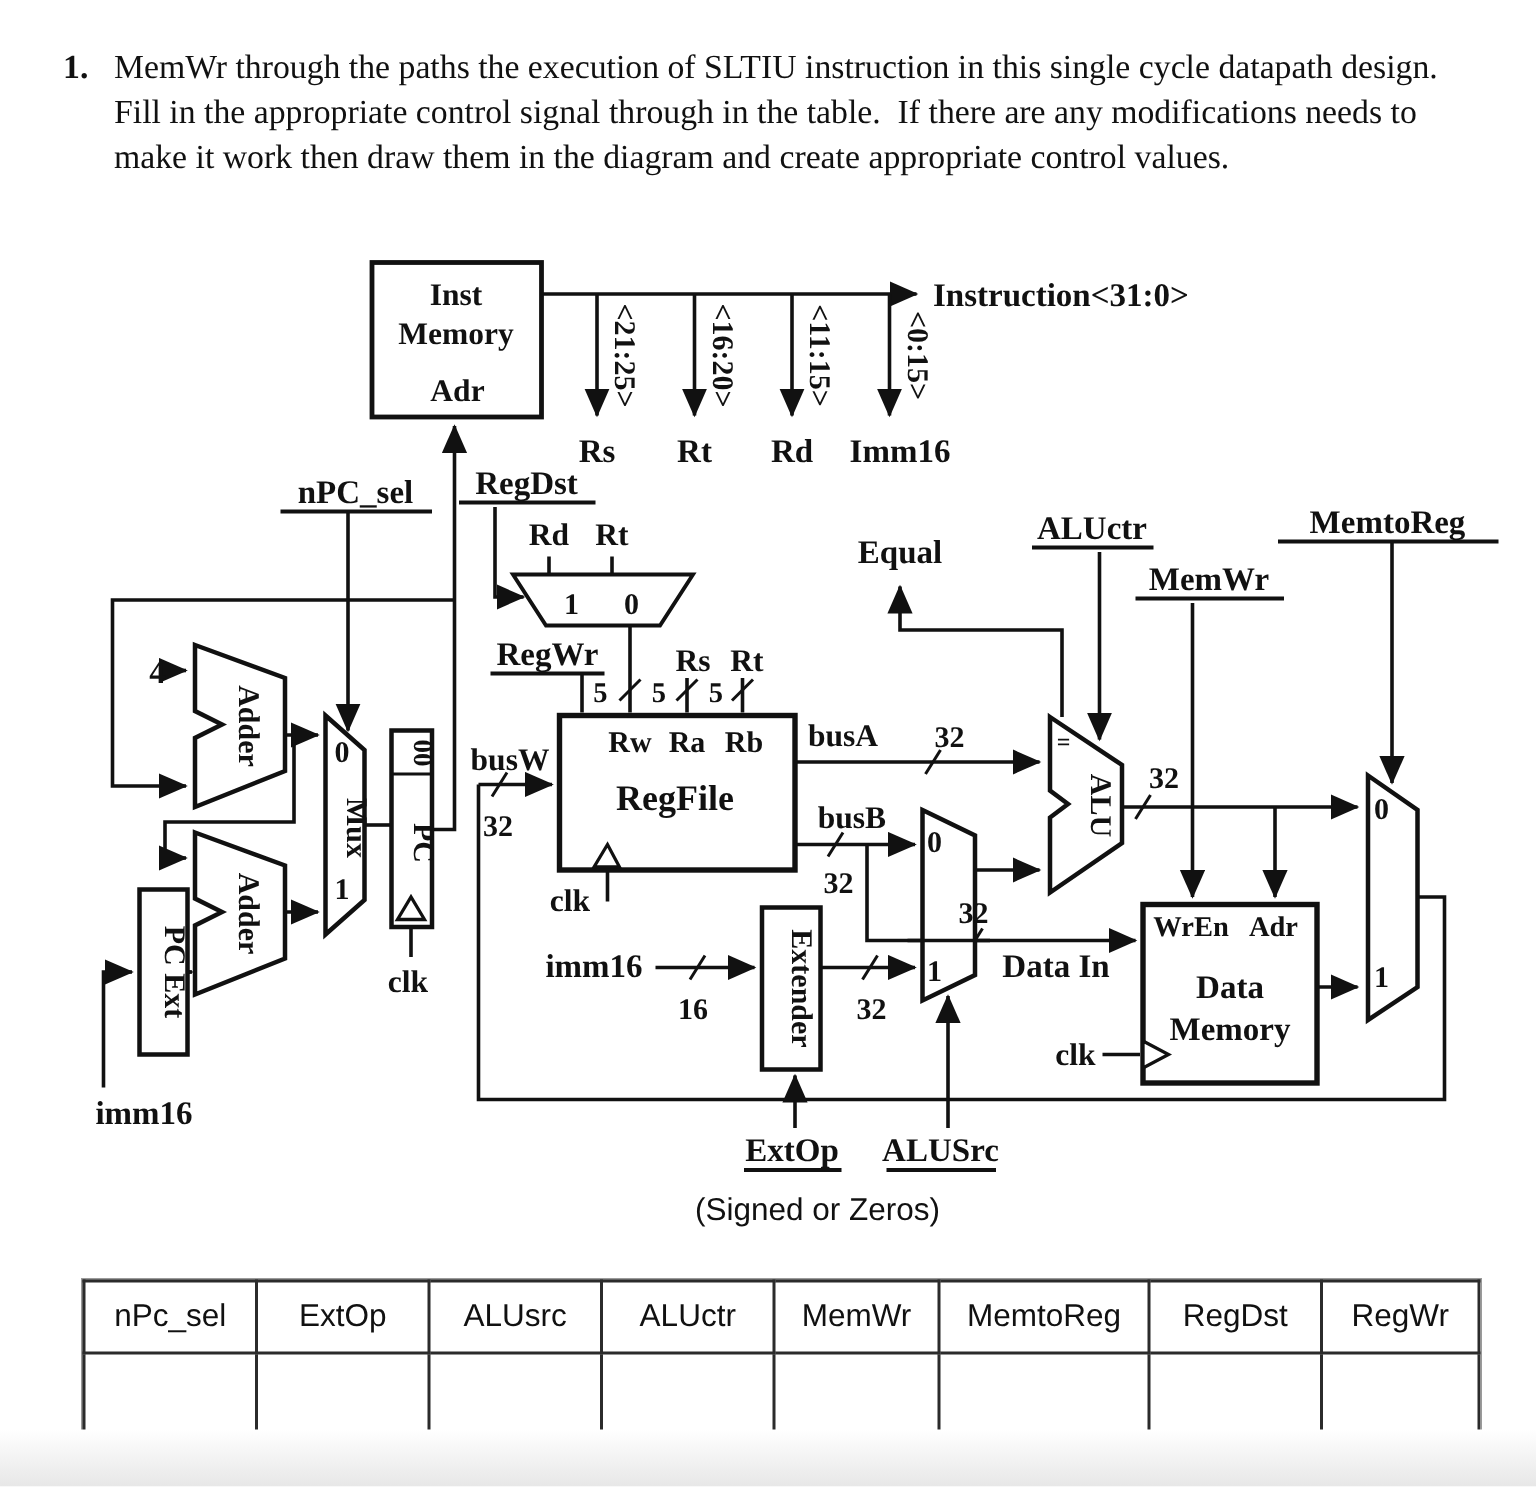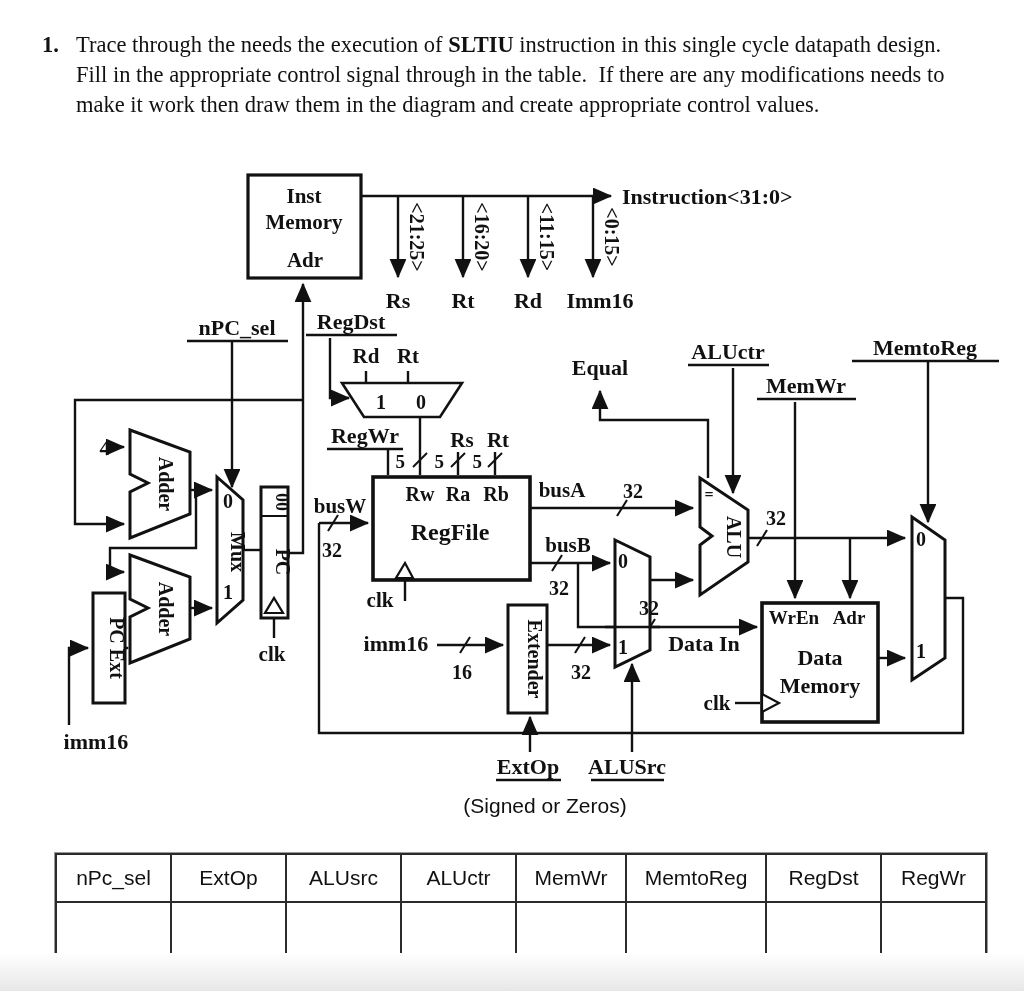--- a/index.html
+++ b/index.html
@@ -5,42 +5,42 @@
   html,body{margin:0;padding:0;}
   body{width:1024px;height:991px;position:relative;background:#fdfdfd;overflow:hidden;
        font-family:"Liberation Serif",serif;color:#111;}
   .page{position:absolute;inset:0;background:#ffffff;}
   .bottom-fade{position:absolute;left:0;top:953px;width:1024px;height:38px;
        background:linear-gradient(#ffffff,#e7e7e7);}
   
   .question{position:absolute;left:42px;top:30px;width:940px;font-size:22.5px;line-height:30px;}
   .qnum{position:absolute;left:0;top:0;font-weight:bold;}
   .qbody{margin-left:34px;width:886px;white-space:pre-wrap;}
-  .qbody b{font-weight:bold;}
+  .qbody b{font-weight:normal;}
   
   svg text{fill:#111;font-family:"Liberation Serif",serif;font-weight:bold;}
   .t21{font-size:21px;} .t22{font-size:22px;} .t20{font-size:20px;}
   .t19{font-size:19px;} .t18{font-size:18px;} .t24{font-size:24px;} .t16{font-size:16px;}
   .sans{font-family:"Liberation Sans",sans-serif;font-weight:normal;font-size:21px;}
   
   .ctl-table{position:absolute;left:55px;top:853px;border-collapse:collapse;
        font-family:"Liberation Sans",sans-serif;font-size:21px;color:#111;}
   .ctl-table th,.ctl-table td{border:2px solid #2b2b2b;text-align:center;font-weight:normal;
        background:#fff;}
   .ctl-table th{height:44px;} .ctl-table td{height:56px;}
   .ctl-table{box-shadow:0 0 0 1px #9a9a9a;}
 </style>
 </head>
 <body>
 
 <div class="page"></div>
 
 <div class="question">
   <span class="qnum">1.</span>
-  <div class="qbody"><span>Trace through the needs the execution of </span><b>SLTIU</b><span> instruction in this single cycle datapath design.  Fill in the appropriate control signal through in the table.  If there are any modifications needs to make it work then draw them in the diagram and create appropriate control values.</span></div>
+  <div class="qbody"><span>MemWr through the paths the execution of </span><b>SLTIU</b><span> instruction in this single cycle datapath design.  Fill in the appropriate control signal through in the table.  If there are any modifications needs to make it work then draw them in the diagram and create appropriate control values.</span></div>
 </div>
 
 <svg width="1024" height="991" viewBox="0 0 1024 991" style="position:absolute;left:0;top:0;">
   <defs>
     <marker id="arr" markerWidth="9" markerHeight="8" refX="7.5" refY="3.5" orient="auto">
       <path d="M0,0 L8,3.5 L0,7 Z" fill="#111"></path>
     </marker>
   </defs>
 
   <g stroke="#111" stroke-width="2.4" fill="none">

